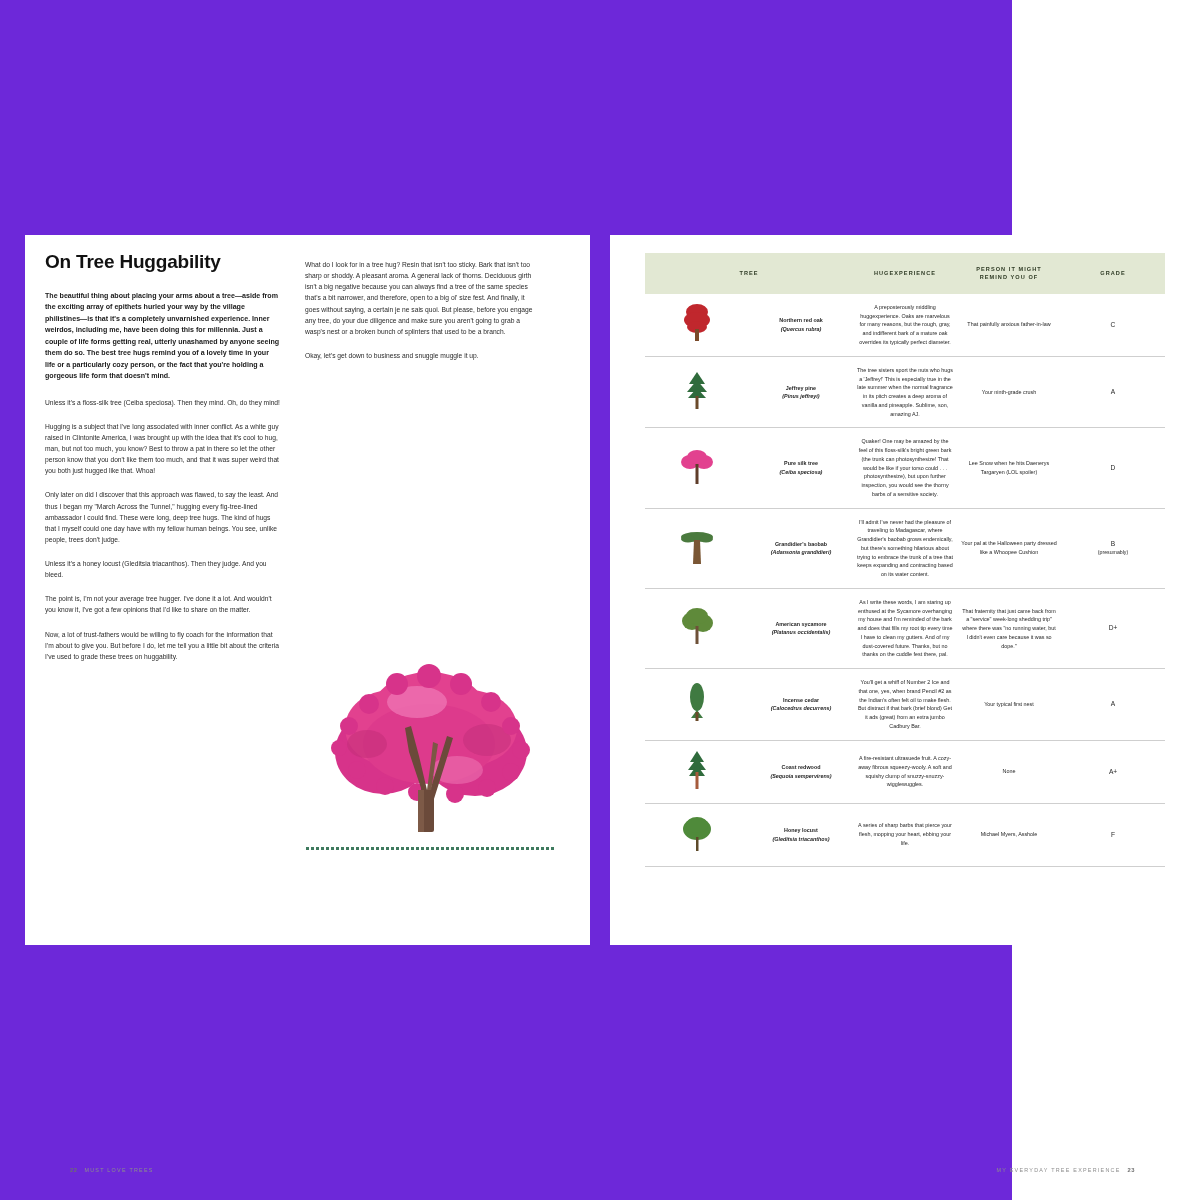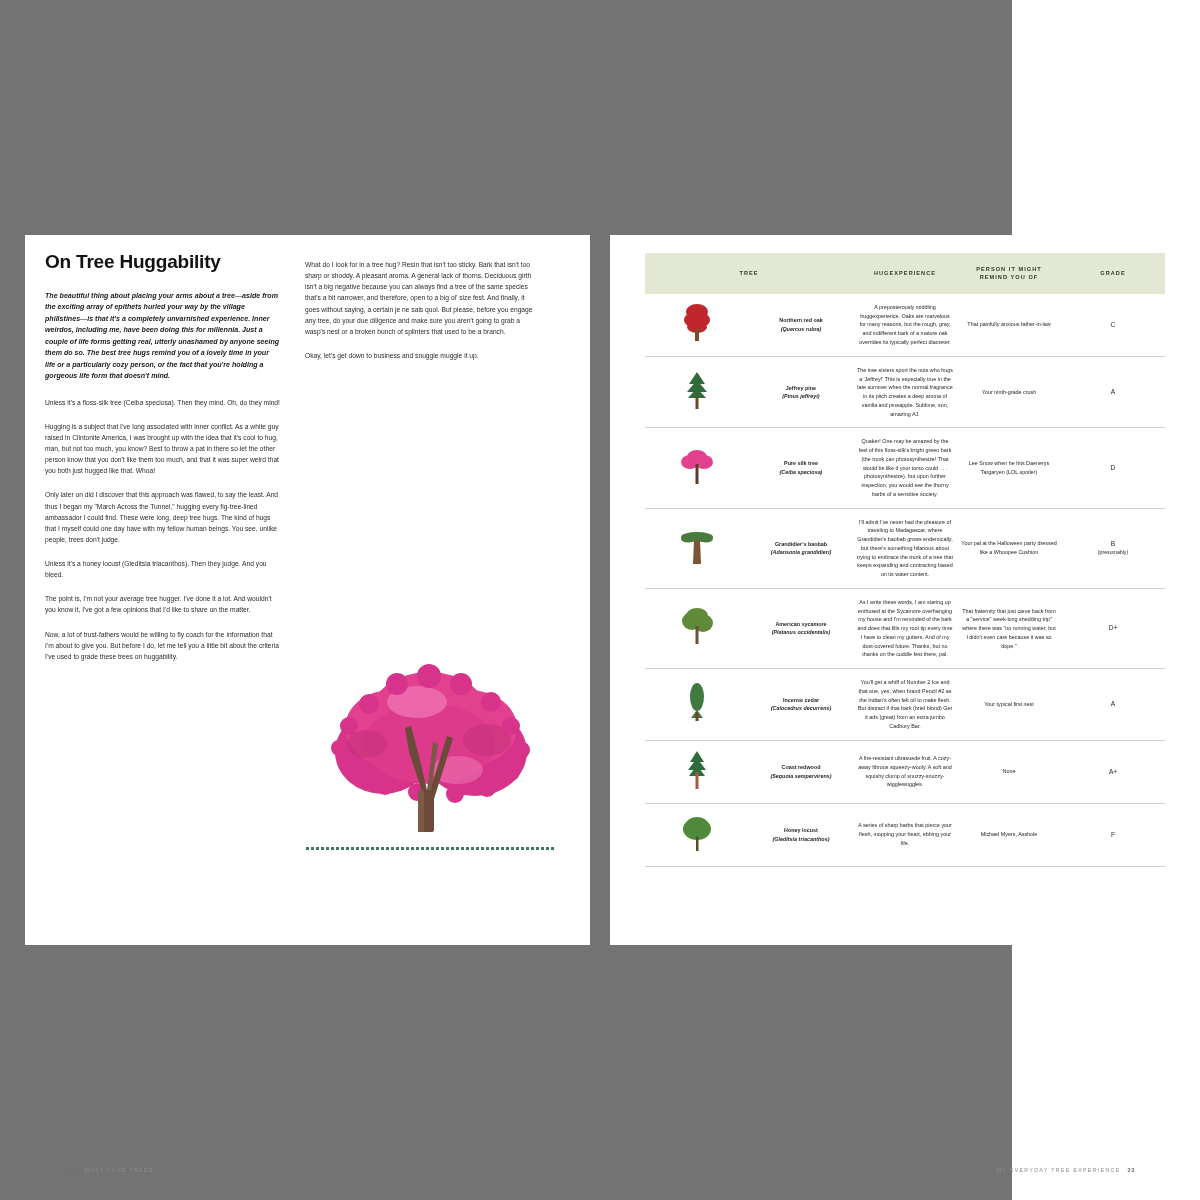--- a/index.html
+++ b/index.html
@@ -13,21 +13,21 @@
     font-family: "Liberation Sans", sans-serif;
     overflow: hidden;
   }
 
   
   #spread {
     position: absolute;
     left: 0; top: 0;
     width: 1012px;
     height: 1200px;
-    background: #737373;
+    background: #6d28d9;
   }
 
   .page {
     position: absolute;
     top: 235px;
     height: 710px;
     background: #ffffff;
   }
   #page-left  { left: 25px;  width: 565px; }
   #page-right { left: 610px; width: 565px; }
@@ -50,21 +50,20 @@
     line-height: 1.15;
   }
 
   .lede {
     font-size: 7.1px;
     line-height: 1.62;
     font-weight: 700;
     color: #1a1a1a;
     margin: 0 0 14px 0;
     text-align: left;
-    font-style: italic;
   }
 
   p.body {
     font-size: 6.7px;
     line-height: 1.66;
     color: #2a2a2a;
     margin: 0 0 13px 0;
     text-align: left;
   }
 

